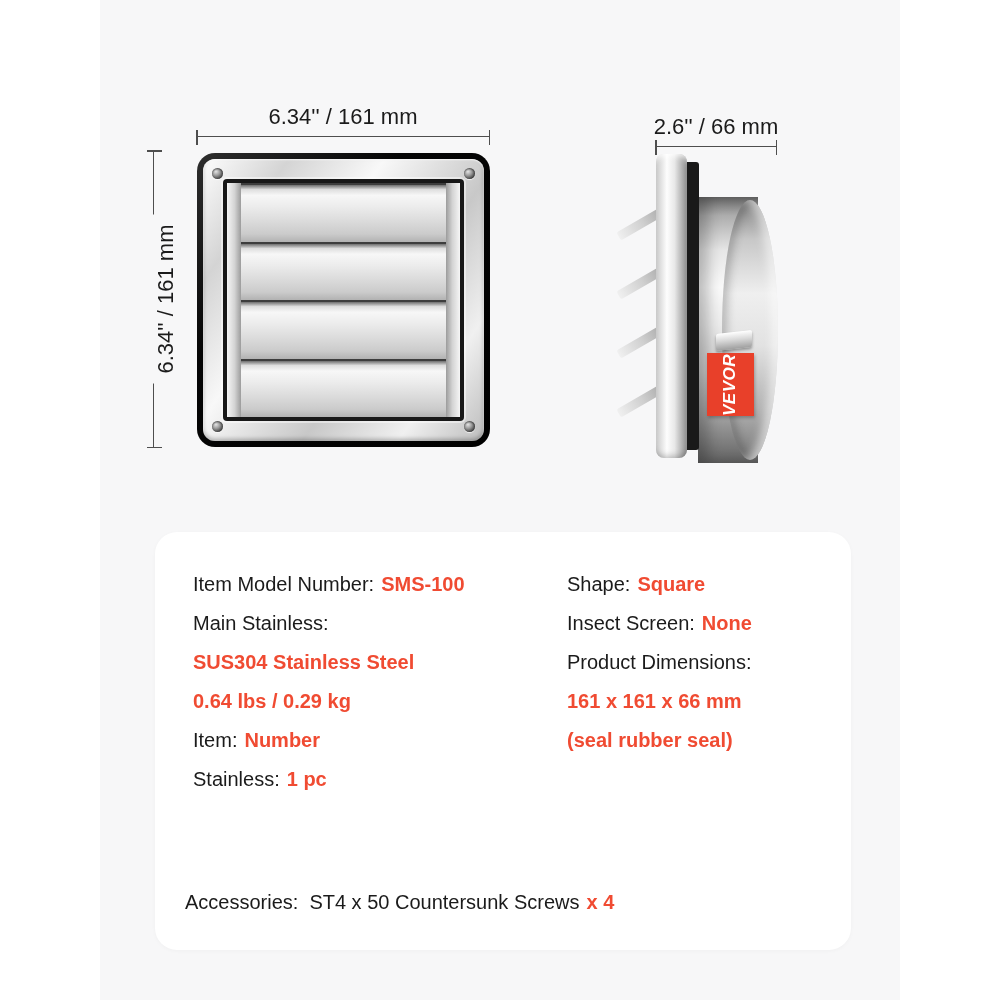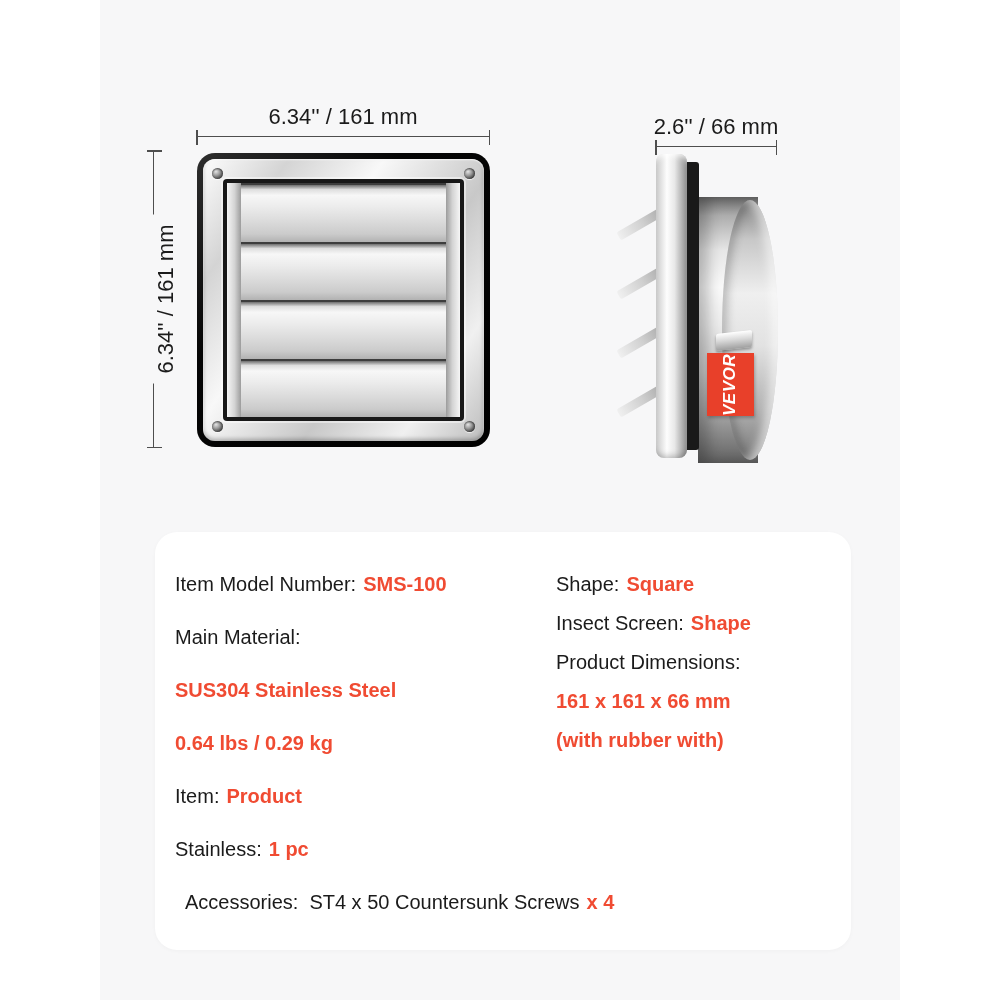--- a/index.html
+++ b/index.html
@@ -66,22 +66,22 @@
     background:linear-gradient(to bottom,#ffffff,#d8d8d8 45%,#9f9f9f);
     box-shadow:0 2px 3px rgba(0,0,0,.35);}
   .brand-label{position:absolute;left:707px;top:353px;width:47px;height:63px;background:var(--brand-red);z-index:6;
     display:flex;align-items:center;justify-content:center;box-shadow:1px 2px 3px rgba(0,0,0,.25);}
   .brand-label span{transform:rotate(-90deg);color:#fff;font-weight:700;font-style:italic;font-size:17px;letter-spacing:.5px;white-space:nowrap;}
 
   
   .spec-card{position:absolute;left:155px;top:532px;width:696px;height:418px;background:#ffffff;border-radius:22px;
     box-shadow:0 1px 4px rgba(0,0,0,.03);}
   .spec-col{position:absolute;top:33px;display:flex;flex-direction:column;}
-  .spec-col.left{left:20px;width:340px;gap:14px;}
-  .spec-col.right{left:401px;width:270px;}
+  .spec-col.left{left:38px;width:340px;}
+  .spec-col.right{left:412px;width:270px;}
   .spec-line{height:39px;display:flex;align-items:center;font-size:20px;white-space:nowrap;}
   .spec-line .lbl{color:var(--text);}
   .spec-line .val{color:var(--accent);font-weight:700;}
   .spec-line .lbl + .val{margin-left:7px;}
   .accessories{position:absolute;left:30px;top:351px;height:39px;display:flex;align-items:center;font-size:20px;white-space:nowrap;}
   .accessories .lbl{color:var(--text);}
   .accessories .val-black{color:var(--text);margin-left:11px;}
   .accessories .count{color:var(--accent);font-weight:700;margin-left:7px;}
 </style>
 </head>
@@ -137,55 +137,55 @@
     </div>
   </div>
 
   <div class="spec-card">
     <div class="spec-col left">
       <div class="spec-line">
         <span class="lbl">Item Model Number:</span>
         <span class="val">SMS-100</span>
       </div>
       <div class="spec-line">
-        <span class="lbl">Main Material:</span>
+        <span class="lbl">Main Stainless:</span>
       </div>
       <div class="spec-line">
         <span class="val">SUS304 Stainless Steel</span>
       </div>
       <div class="spec-line">
         <span class="val">0.64 lbs / 0.29 kg</span>
       </div>
       <div class="spec-line">
         <span class="lbl">Item:</span>
-        <span class="val">Product</span>
+        <span class="val">Number</span>
       </div>
       <div class="spec-line">
         <span class="lbl">Stainless:</span>
         <span class="val">1 pc</span>
       </div>
     </div>
 
     <div class="spec-col right">
       <div class="spec-line">
         <span class="lbl">Shape:</span>
         <span class="val">Square</span>
       </div>
       <div class="spec-line">
         <span class="lbl">Insect Screen:</span>
-        <span class="val">Shape</span>
+        <span class="val">None</span>
       </div>
       <div class="spec-line">
         <span class="lbl">Product Dimensions:</span>
       </div>
       <div class="spec-line">
         <span class="val">161 x 161 x 66 mm</span>
       </div>
       <div class="spec-line">
-        <span class="val">(with rubber with)</span>
+        <span class="val">(seal rubber seal)</span>
       </div>
     </div>
 
     <div class="accessories">
       <span class="lbl">Accessories:</span>
       <span class="val-black">ST4 x 50 Countersunk Screws</span>
       <span class="count">x 4</span>
     </div>
   </div>
 </div>

